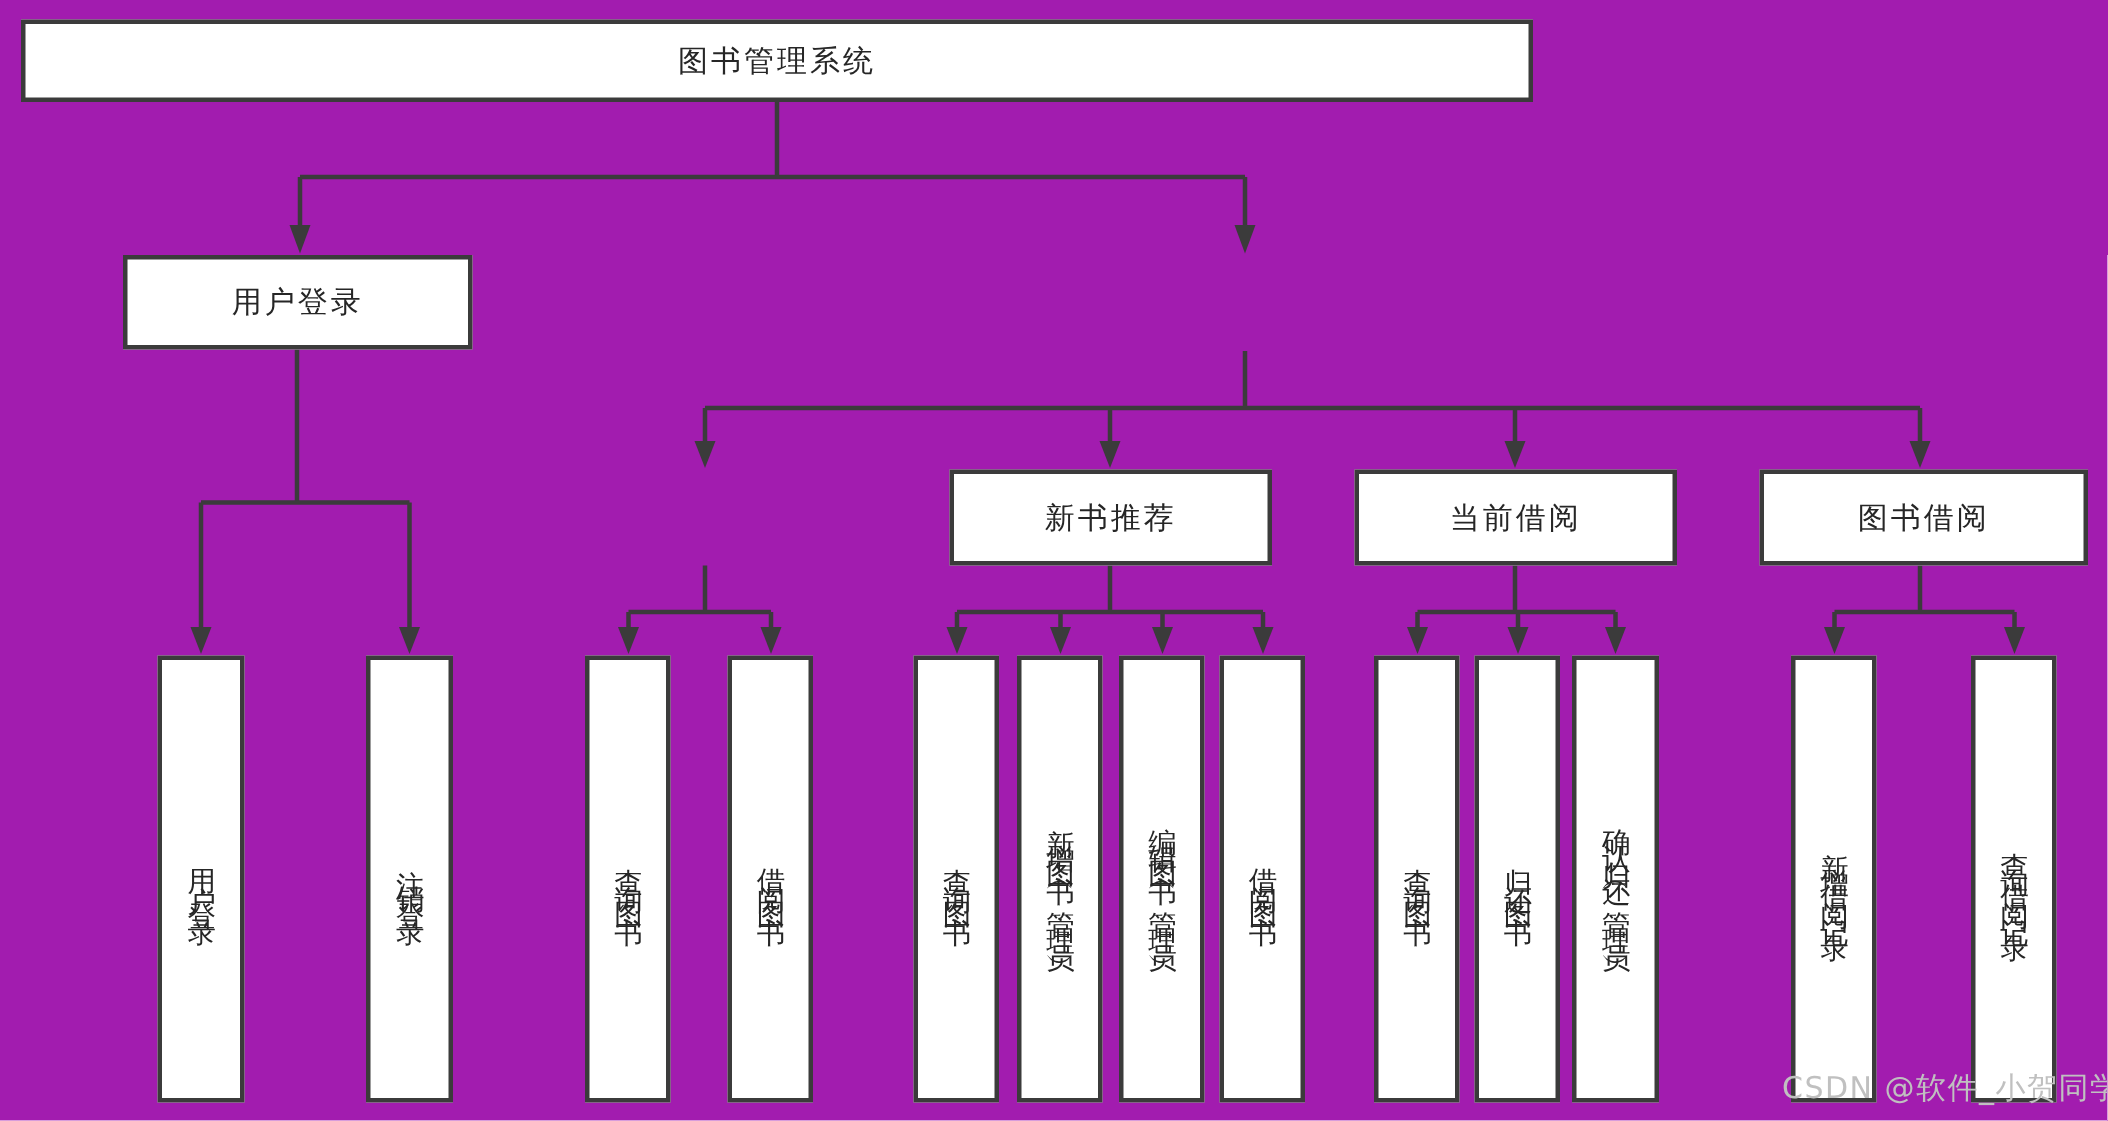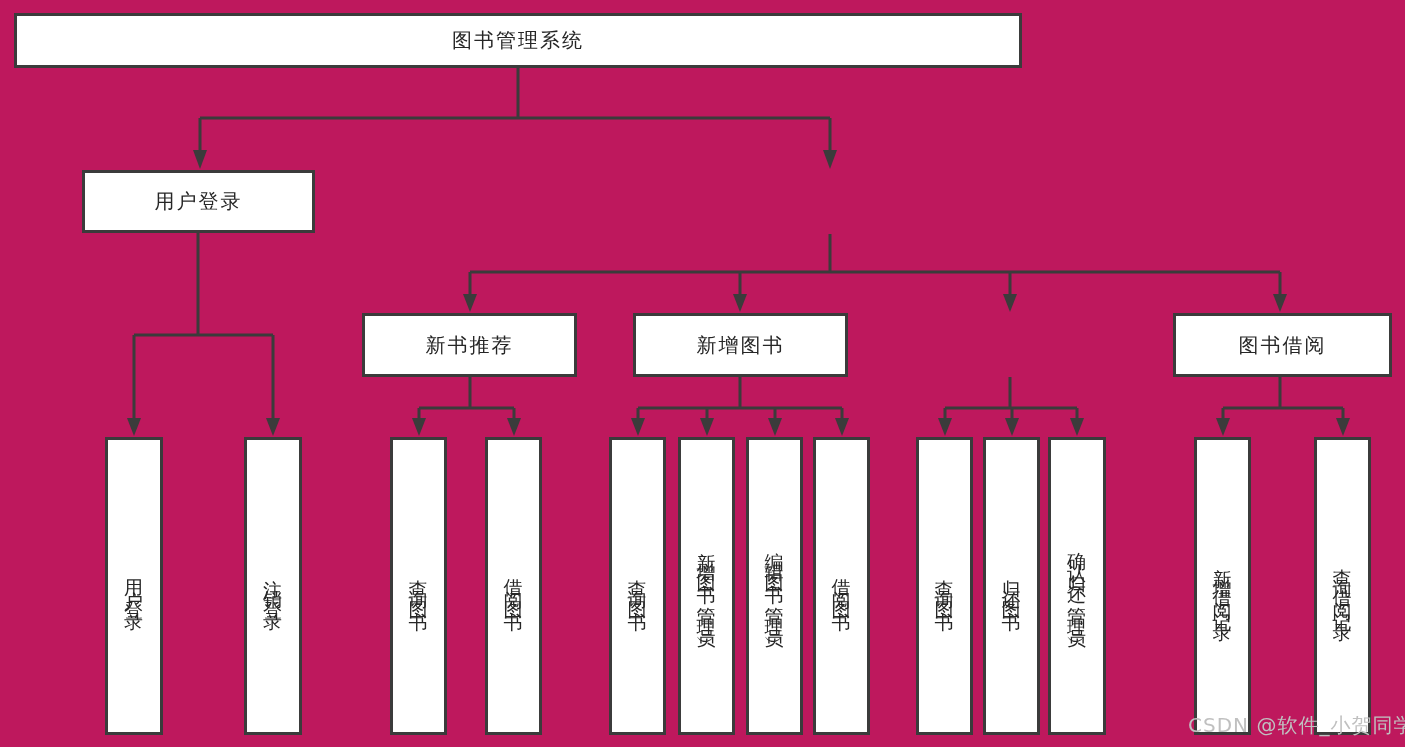--- a/index.html
+++ b/index.html
@@ -1,17 +1,17 @@
 <!DOCTYPE html>
 <html><head>
 <meta charset="utf-8">
 <style>
   html,body{margin:0;padding:0;background:#ffffff;}
   .canvas{
-    position:relative;width:1405px;height:747px;background:#be185d;
+    position:relative;width:1405px;height:747px;background:#a21caf;
     font-family:"DejaVu Sans","Liberation Sans",sans-serif;overflow:hidden;
   }
   .wires{position:absolute;left:0;top:0;width:1405px;height:747px;}
   .box{
     position:absolute;box-sizing:border-box;border:3px solid #3b3b3b;background:#ffffff;
     display:flex;align-items:center;justify-content:center;z-index:2;
   }
   .box .lbl{color:#262626;white-space:nowrap;}
   .box.h .lbl{font-size:20px;letter-spacing:2px;}
   .box.v .lbl{
@@ -72,25 +72,25 @@
   </svg>
 
   <div class="box h" style="left:14px;top:13px;width:1008px;height:55px">
     <span class="lbl">图书管理系统</span>
   </div>
 
   <div class="box h" style="left:82px;top:170px;width:233px;height:63px">
     <span class="lbl">用户登录</span>
   </div>
 
-  <div class="box h" style="left:362px;top:313px;width:215px;height:64px">
+  <div class="box h" style="left:633px;top:313px;width:215px;height:64px">
     <span class="lbl">新书推荐</span>
   </div>
-  <div class="box h" style="left:633px;top:313px;width:215px;height:64px">
-    <span class="lbl">新增图书</span>
+  <div class="box h" style="left:903px;top:313px;width:215px;height:64px">
+    <span class="lbl">当前借阅</span>
   </div>
   <div class="box h" style="left:1173px;top:313px;width:219px;height:64px">
     <span class="lbl">图书借阅</span>
   </div>
 
   <div class="box v" style="left:105px;top:437px;width:58px;height:298px">
     <span class="lbl">用户登录</span>
   </div>
   <div class="box v" style="left:244px;top:437px;width:58px;height:298px">
     <span class="lbl">注销登录</span>

